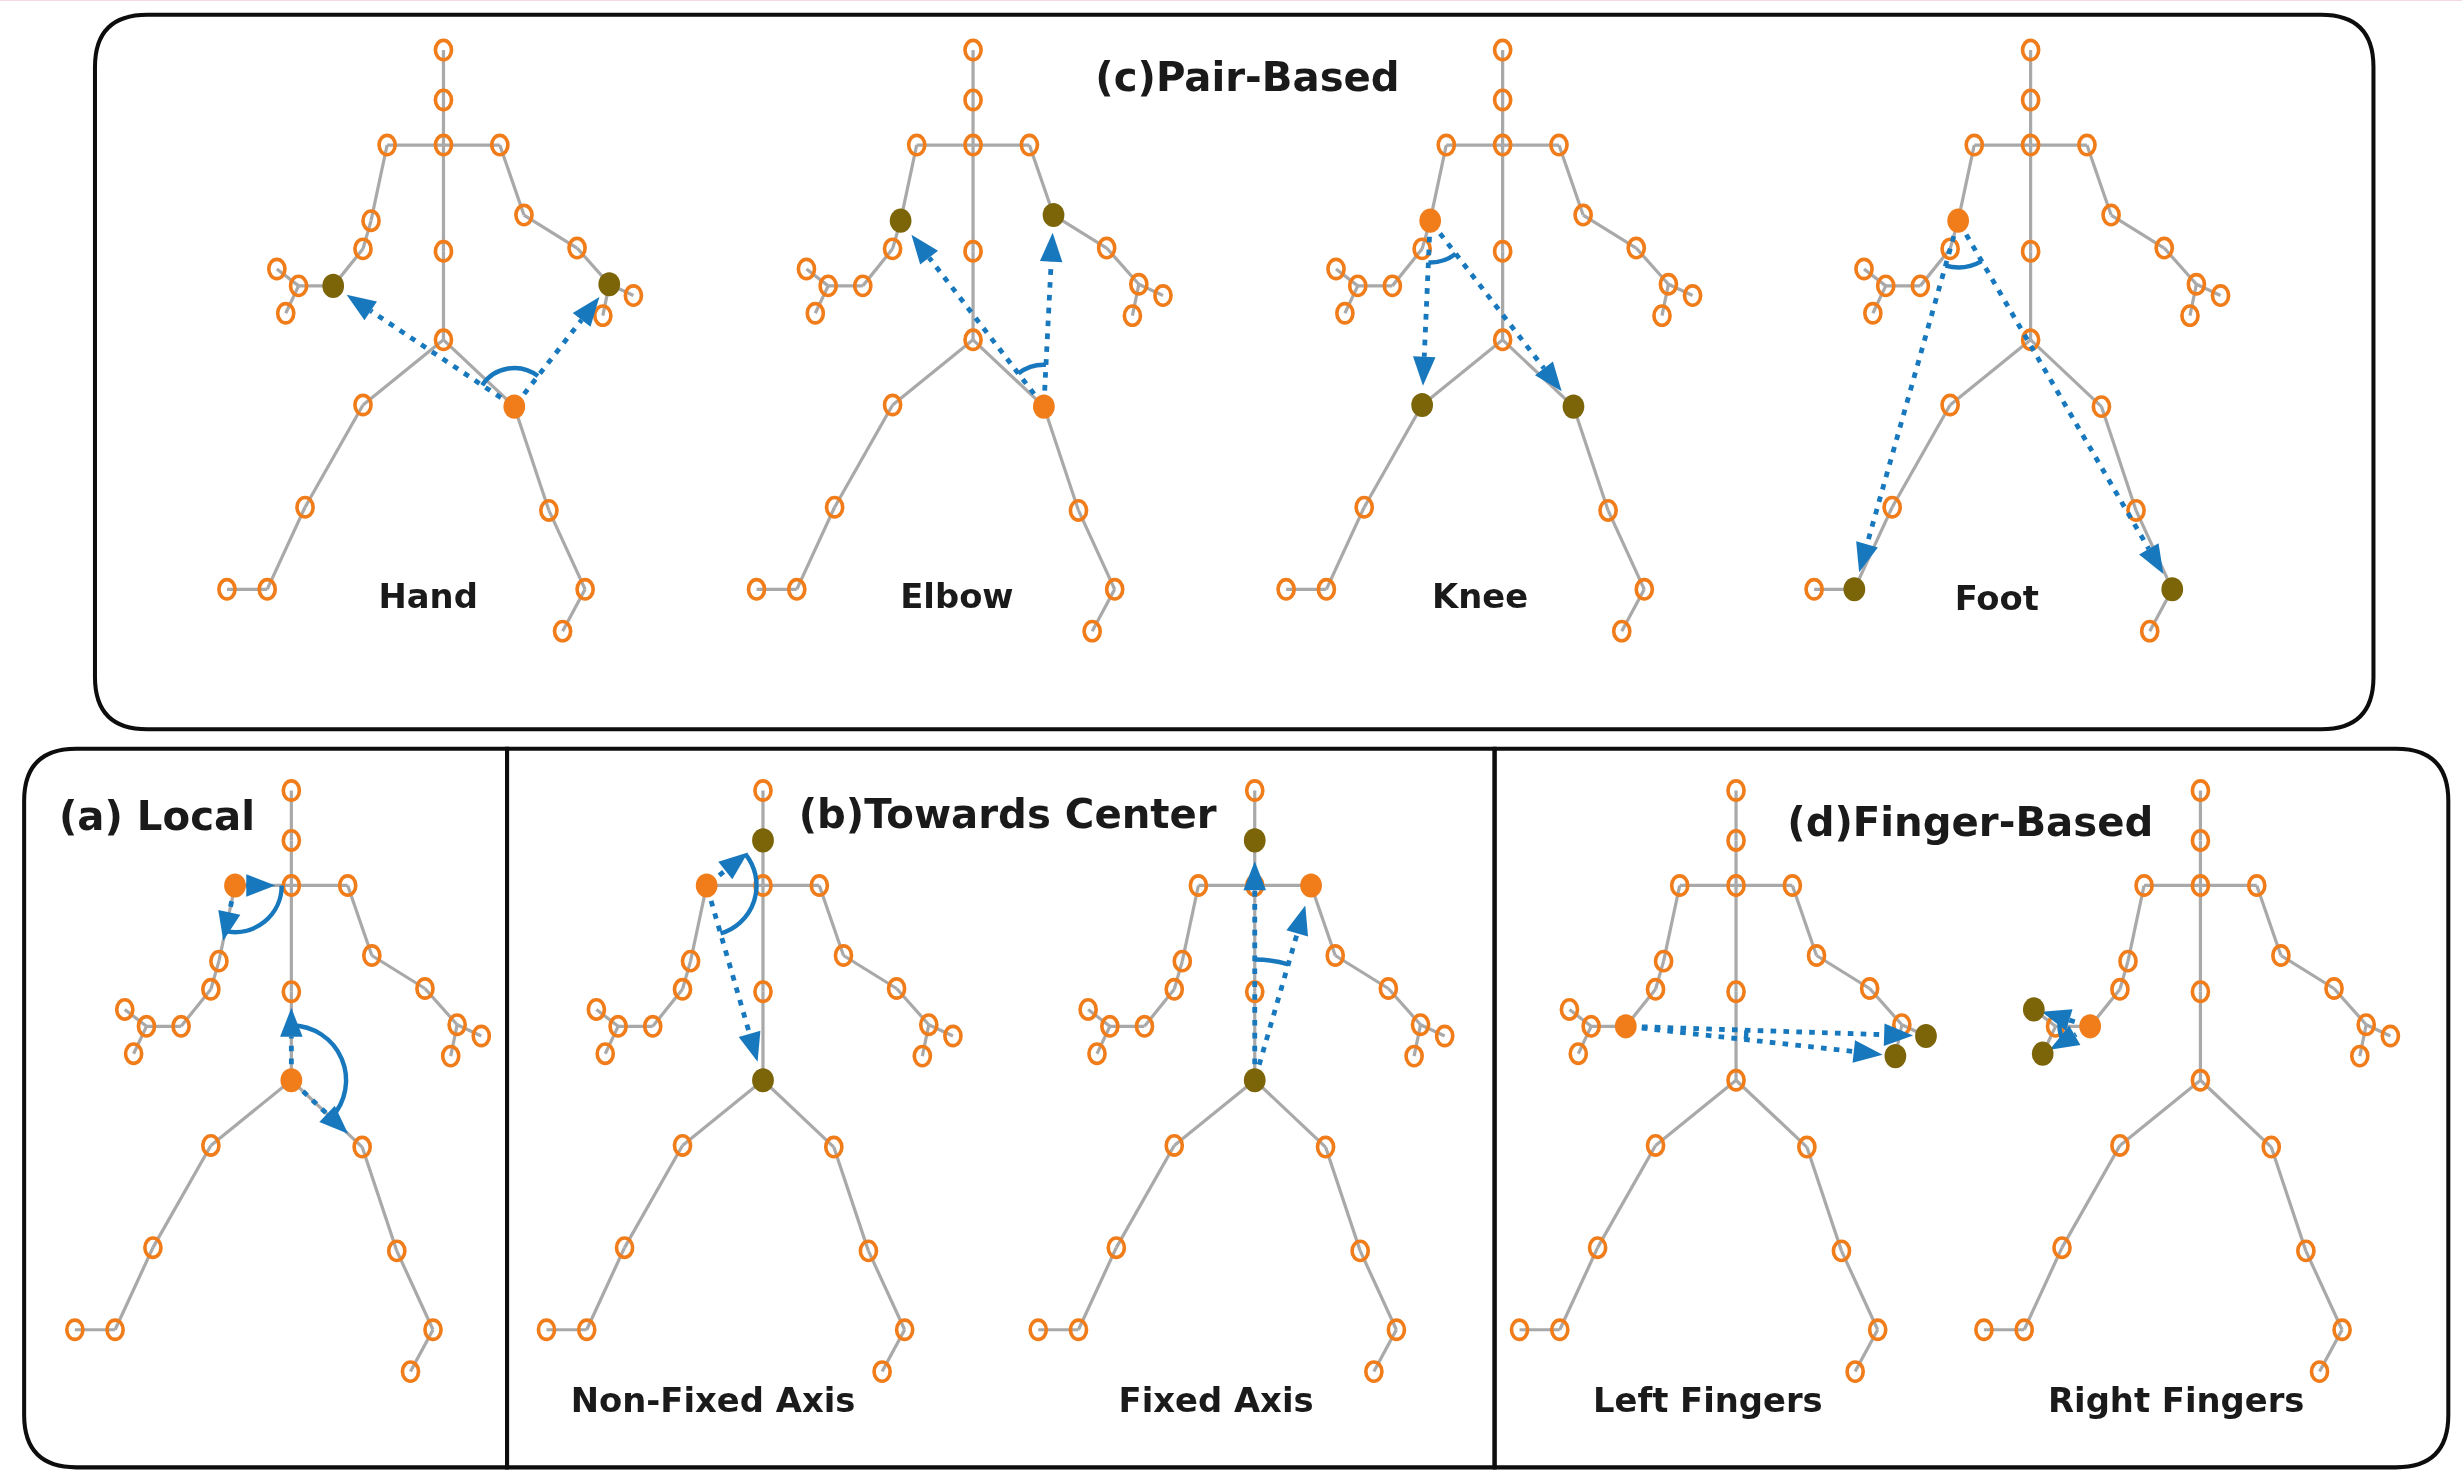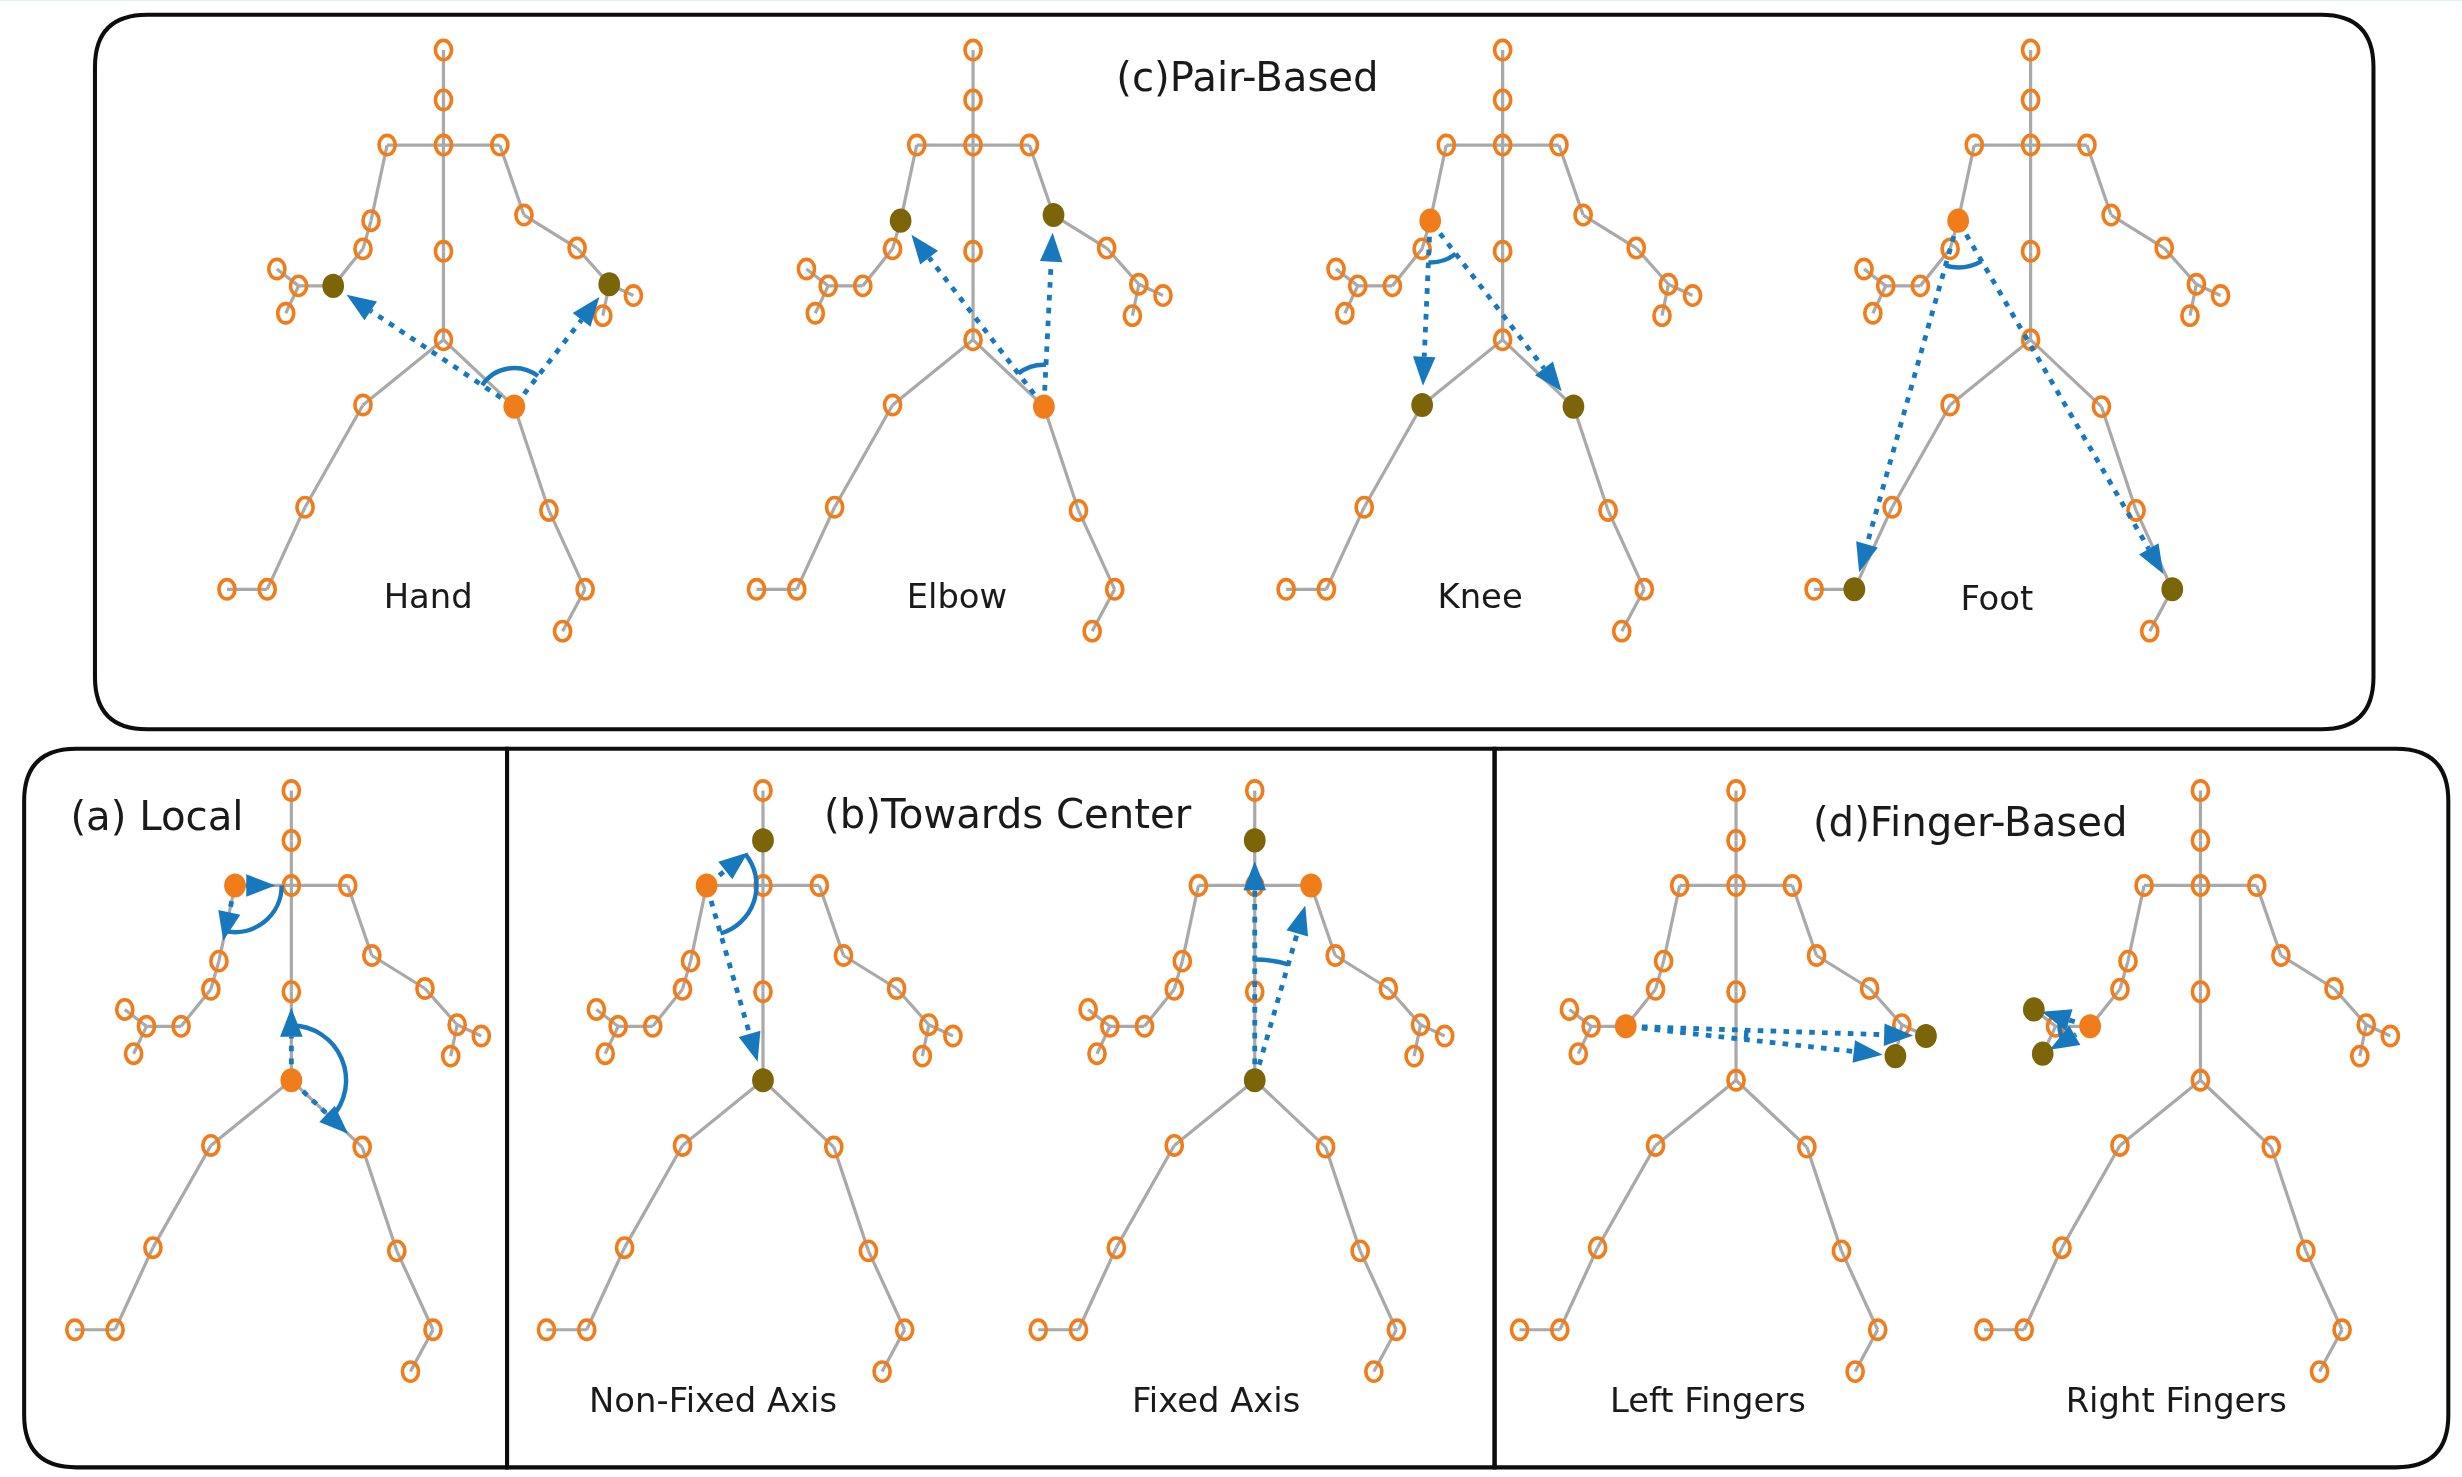--- a/index.html
+++ b/index.html
@@ -1,17 +1,17 @@
 <!DOCTYPE html>
 <html style="font-size:13px"><head>
 <meta charset="utf-8">
 <style>
   html,body{margin:0;padding:0;background:#ffffff;}
-  #stage{position:relative;width:2462px;height:1478px;background:#0ea5e9;
-         font-family:"DejaVu Sans", sans-serif;}
+  #stage{position:relative;width:2462px;height:1478px;background:#be185d;
+         font-family:"DejaVu Sans", sans-serif;font-weight:bold;}
   svg text{font-family:"DejaVu Sans", sans-serif;}
 </style>
 </head>
 <body>
 
 <div id="stage">
   <svg id="fig" width="2462" height="1478" viewBox="0 0 3059 1836" xmlns="http://www.w3.org/2000/svg">
       <rect x="0" y="0" width="3059" height="1836" fill="#ffffff"></rect>
       <path d="M183,18 H2884 Q2949,18 2949,83 V841 Q2949,906 2884,906 H183 Q118,906 118,841 V83 Q118,18 183,18 Z" fill="none" stroke="#0d0d0d" stroke-width="5"></path>
       <path d="M95,930 H630 V1823 H95 Q30,1823 30,1758 V995 Q30,930 95,930 Z" fill="none" stroke="#0d0d0d" stroke-width="5"></path>

